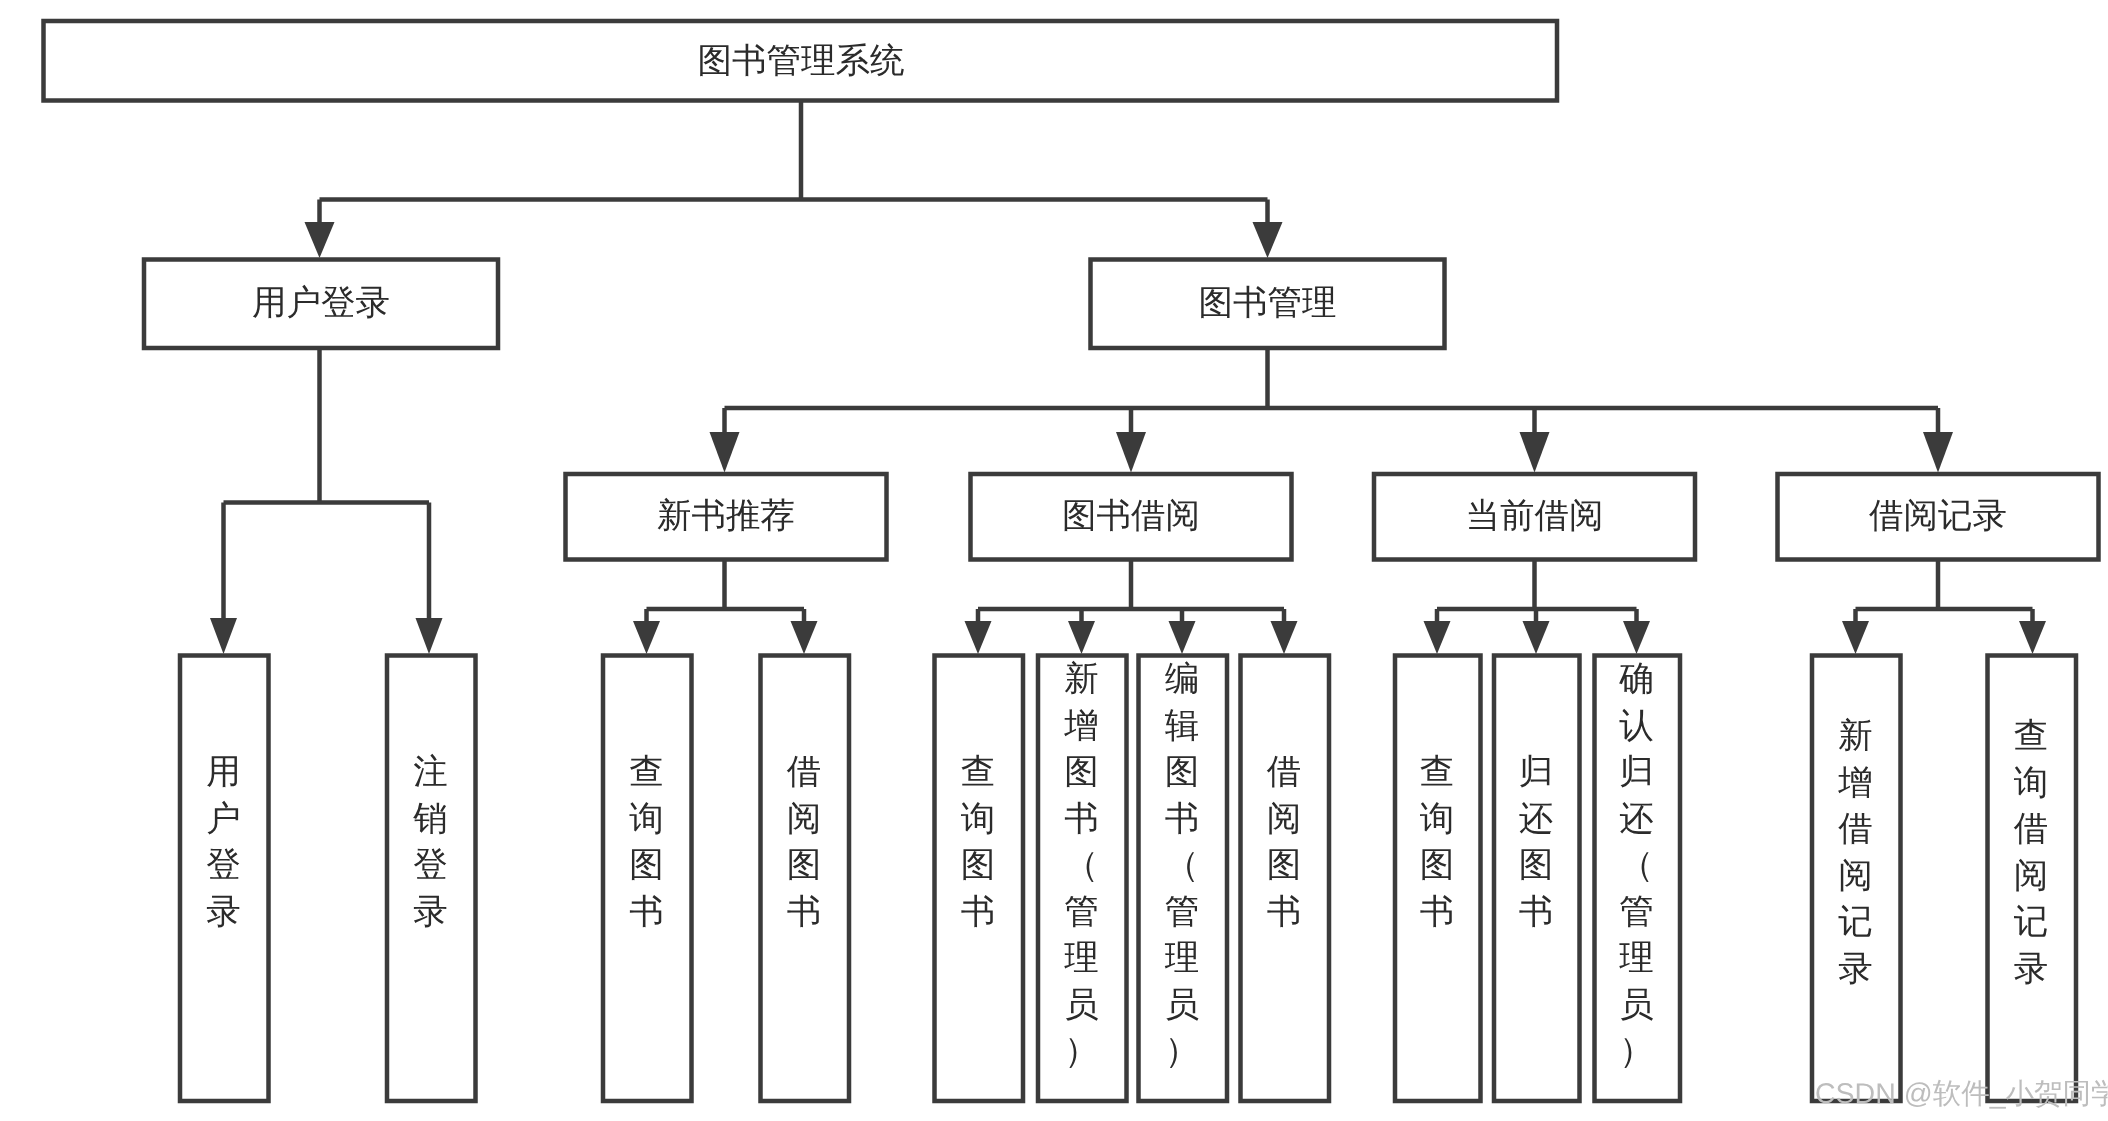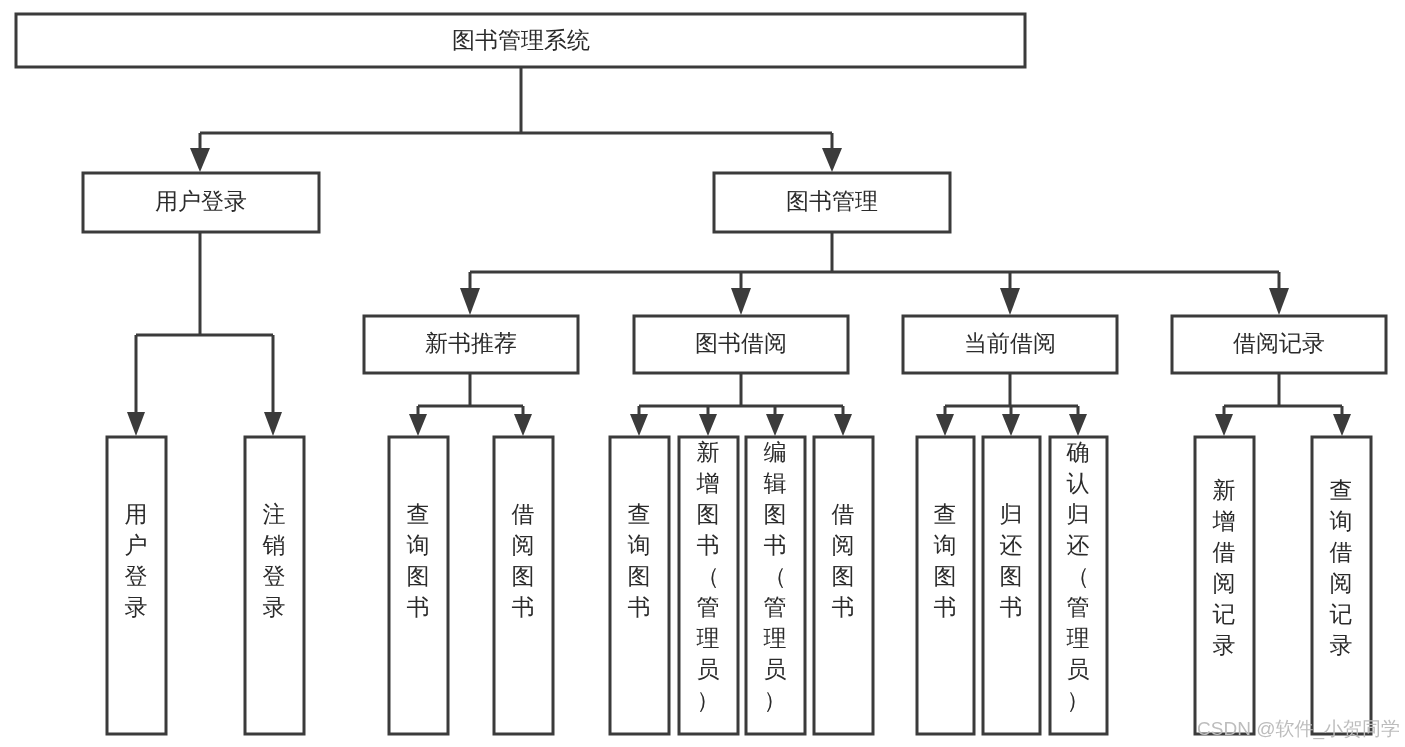--- a/index.html
+++ b/index.html
@@ -9,21 +9,21 @@
   }
   body {
     width: 1405px;
     height: 747px;
     font-family: "Liberation Sans", "DejaVu Sans", sans-serif;
     overflow: hidden;
     position: relative;
   }
   #diagram-root {
     position: absolute;
-    left: 2px;
+    left: 15px;
     top: 0;
     width: 1179px;
     height: 747px;
     text-decoration: underline;
   }
   svg.diagram {
     display: block;
     width: 1405px;
     height: 747px;
   }

